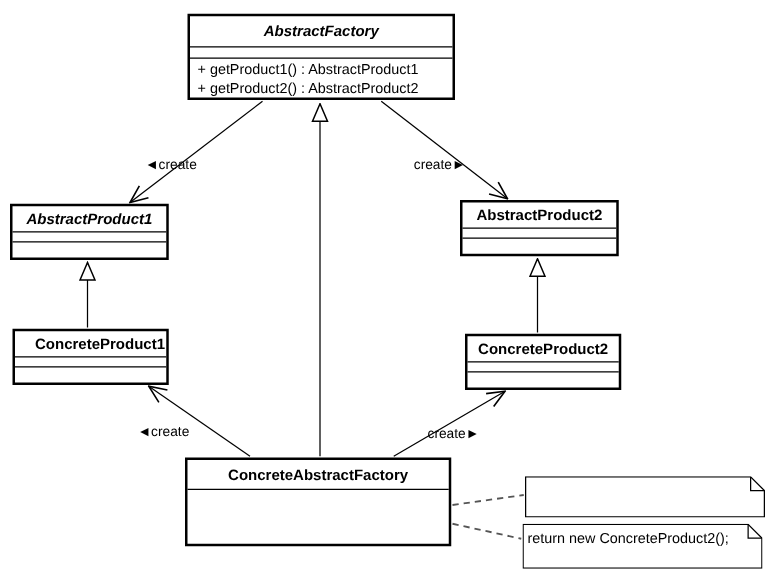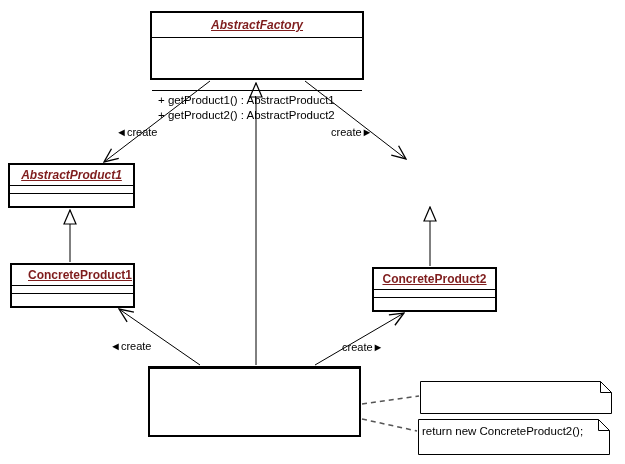--- a/index.html
+++ b/index.html
@@ -1,23 +1,23 @@
 <!DOCTYPE html>
 <html><head>
 <meta charset="utf-8">
 <style>
   html,body{margin:0;padding:0;}
   body{background:#ffffff;font-family:"Liberation Sans","DejaVu Sans",sans-serif;}
   .canvas{position:relative;width:625px;height:464px;background:#ffffff;overflow:hidden;}
   .wires{position:absolute;left:0;top:0;z-index:1;}
   .class-box{position:absolute;z-index:2;background:#ffffff;border:2px solid #000;box-sizing:border-box;display:flex;flex-direction:column;}
-  .class-title{flex:0 0 auto;display:flex;align-items:center;justify-content:center;font-weight:bold;font-size:12px;color:#7f1d1d;text-decoration:underline;}
+  .class-title{flex:0 0 auto;display:flex;align-items:center;justify-content:center;font-weight:bold;font-size:12px;color:#000000;}
   .class-title.italic{font-style:italic;}
   .compartment{flex:0 0 auto;border-top:1px solid #000;box-sizing:border-box;}
-  .methods{font-size:11.5px;color:#000;padding:2px 0 0 6px;line-height:15px;white-space:nowrap;margin-top:44px;}
+  .methods{font-size:11.5px;color:#000;padding:2px 0 0 6px;line-height:15px;white-space:nowrap;}
   .create-label{position:absolute;z-index:3;font-size:11px;color:#000;white-space:nowrap;display:flex;align-items:center;background:transparent;}
   .create-label .tri{font-size:11px;line-height:11px;}
   .note{position:absolute;z-index:2;}
   .note-text{position:absolute;left:4px;top:6px;font-size:11.5px;color:#000;white-space:nowrap;}
 </style>
 </head>
 <body>
 
 <div class="canvas">
 
@@ -57,34 +57,40 @@
       <div>+ getProduct2() : AbstractProduct2</div>
     </div>
   </div>
 
   <div class="class-box" style="left:8px;top:163px;width:127px;height:45px;">
     <div class="class-title italic" style="height:20px;">AbstractProduct1</div>
     <div class="compartment" style="height:8px;"></div>
     <div class="compartment" style="flex:1 1 auto;"></div>
   </div>
 
+  <div class="class-box" style="left:368px;top:160px;width:127px;height:45px;">
+    <div class="class-title" style="height:20px;">AbstractProduct2</div>
+    <div class="compartment" style="height:8px;"></div>
+    <div class="compartment" style="flex:1 1 auto;"></div>
+  </div>
 
   <div class="class-box" style="left:10px;top:263px;width:125px;height:45px;">
     <div class="class-title" style="height:20px;padding-left:15px;">ConcreteProduct1</div>
     <div class="compartment" style="height:8px;"></div>
     <div class="compartment" style="flex:1 1 auto;"></div>
   </div>
 
   <div class="class-box" style="left:372px;top:267px;width:125px;height:45px;">
     <div class="class-title" style="height:20px;">ConcreteProduct2</div>
     <div class="compartment" style="height:8px;"></div>
     <div class="compartment" style="flex:1 1 auto;"></div>
   </div>
 
   <div class="class-box" style="left:148px;top:366px;width:213px;height:71px;">
+    <div class="class-title" style="height:23px;">ConcreteAbstractFactory</div>
     <div class="compartment" style="height:9px;"></div>
   </div>
 
   <div class="create-label" style="left:116px;top:126px;">
     <span class="tri">◄</span>
       <span>create</span>
   </div>
   <div class="create-label" style="left:331px;top:126px;">
     <span>create</span>
       <span class="tri">►</span>

